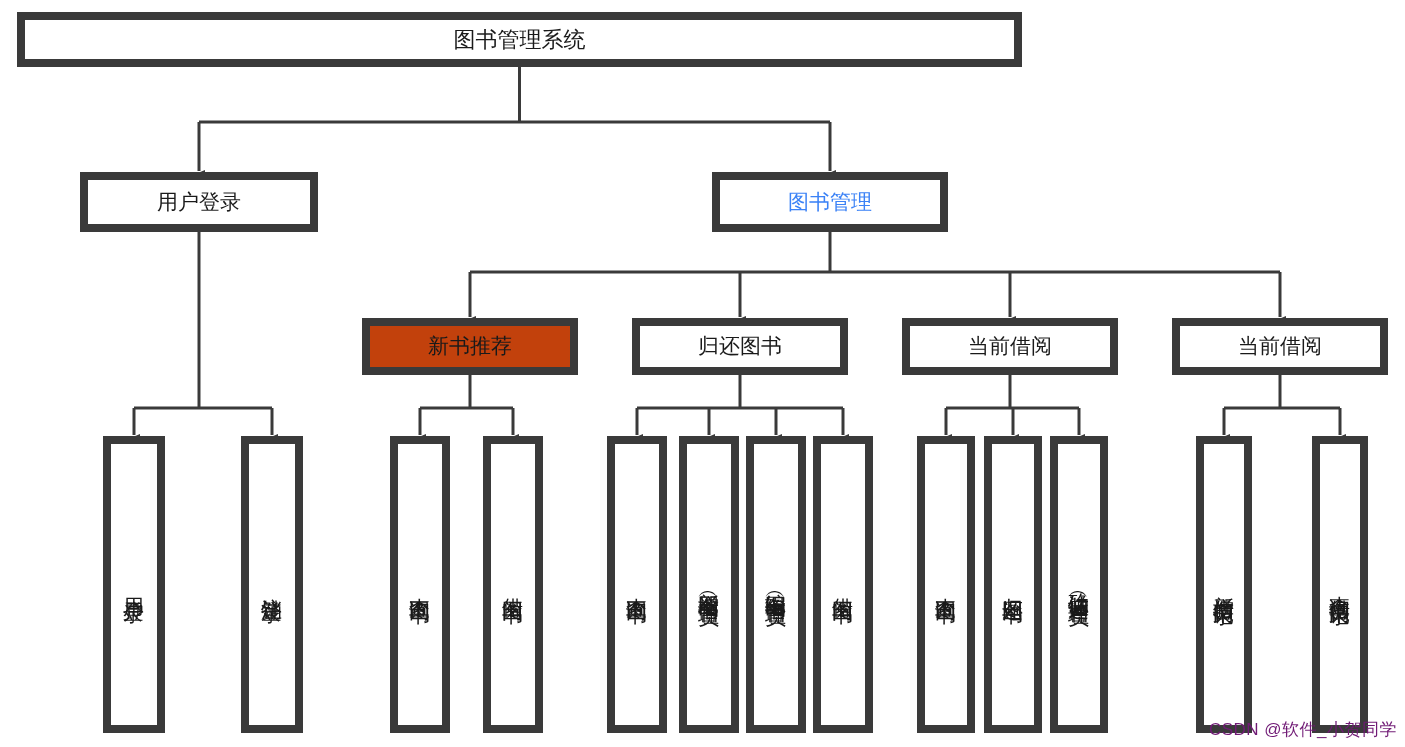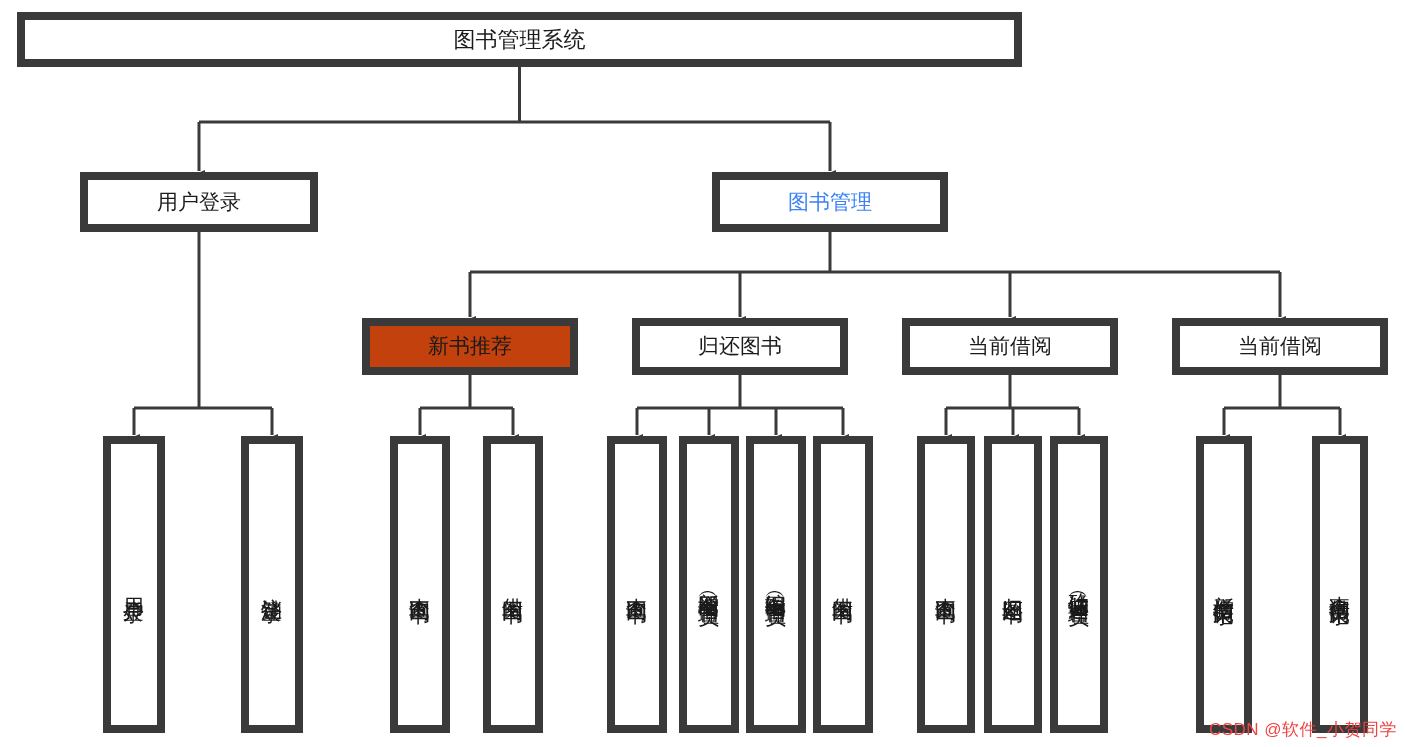--- a/index.html
+++ b/index.html
@@ -56,21 +56,21 @@
     font-size: 21px;
     letter-spacing: 2px;
     line-height: 1;
     max-height: 100%;
   }
   #watermark {
     position: absolute;
     right: 8px;
     bottom: 6px;
     font-size: 17px;
-    color: #ef4444;
+    color: #701a75;
     letter-spacing: 0.5px;
     white-space: nowrap;
     pointer-events: none;
   }
 </style>
 </head>
 <body>
 
 <div id="canvas">
   <svg id="edge-layer" viewBox="0 0 1405 747">

